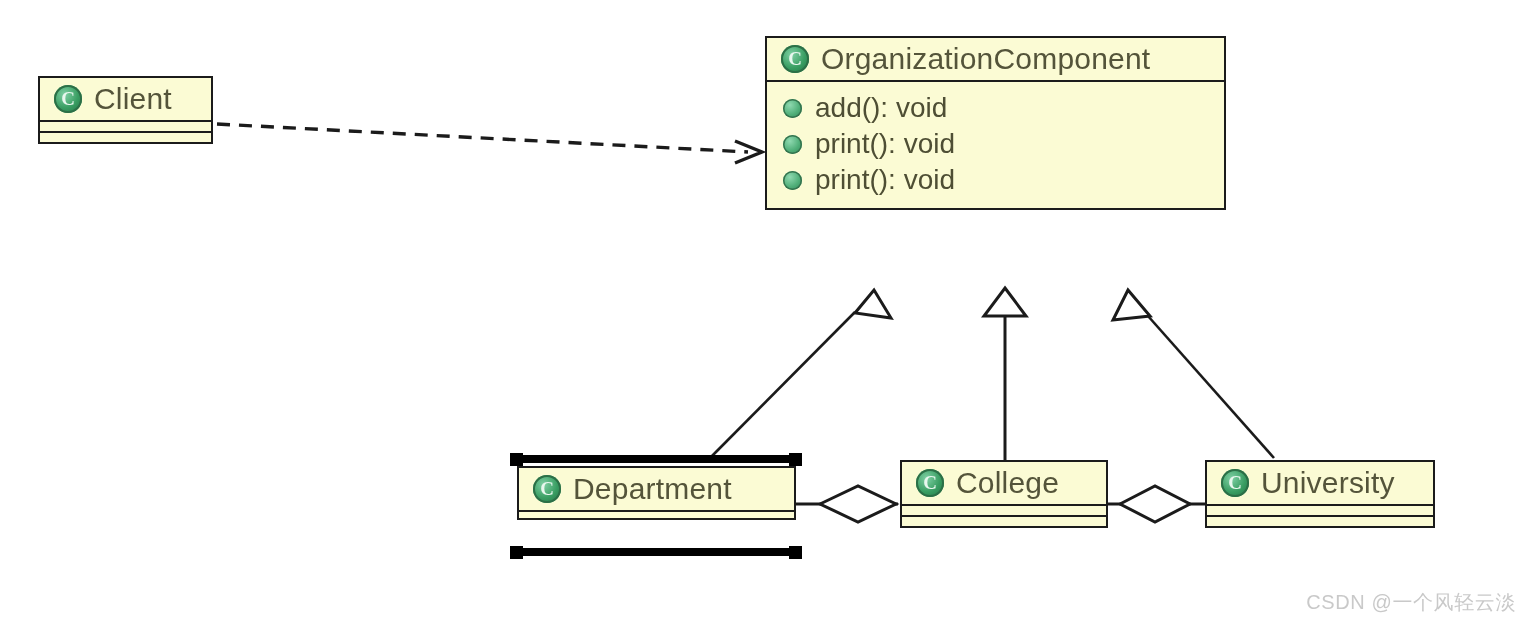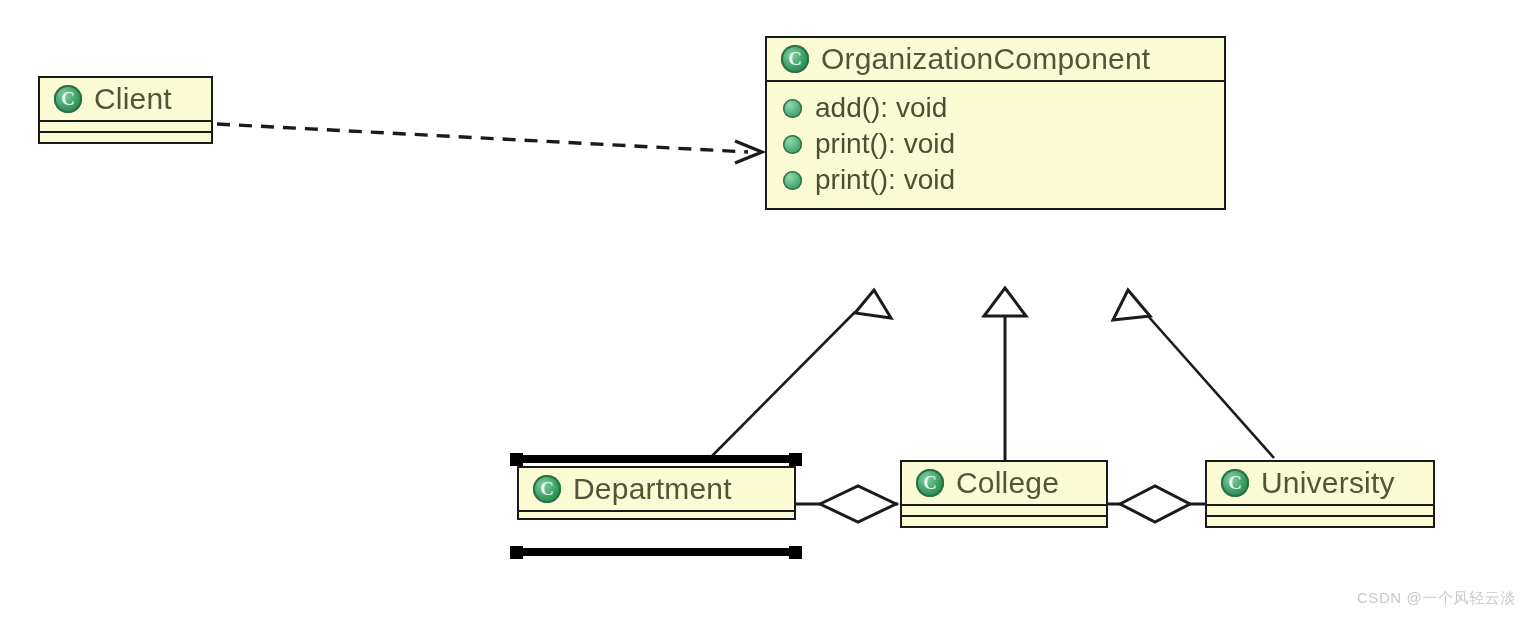--- a/index.html
+++ b/index.html
@@ -114,22 +114,22 @@
     width: 13px;
     height: 13px;
     background: #000000;
     z-index: 9;
   }
 
   
   #watermark {
     position: absolute;
     right: 18px;
-    bottom: 12px;
-    font-size: 15px;
+    bottom: 4px;
+    font-size: 20px;
     color: #c9c9c9;
     letter-spacing: 0.6px;
     white-space: nowrap;
     z-index: 3;
     margin-left: 36px;
   }
 </style>
 </head>
 <body>
 

